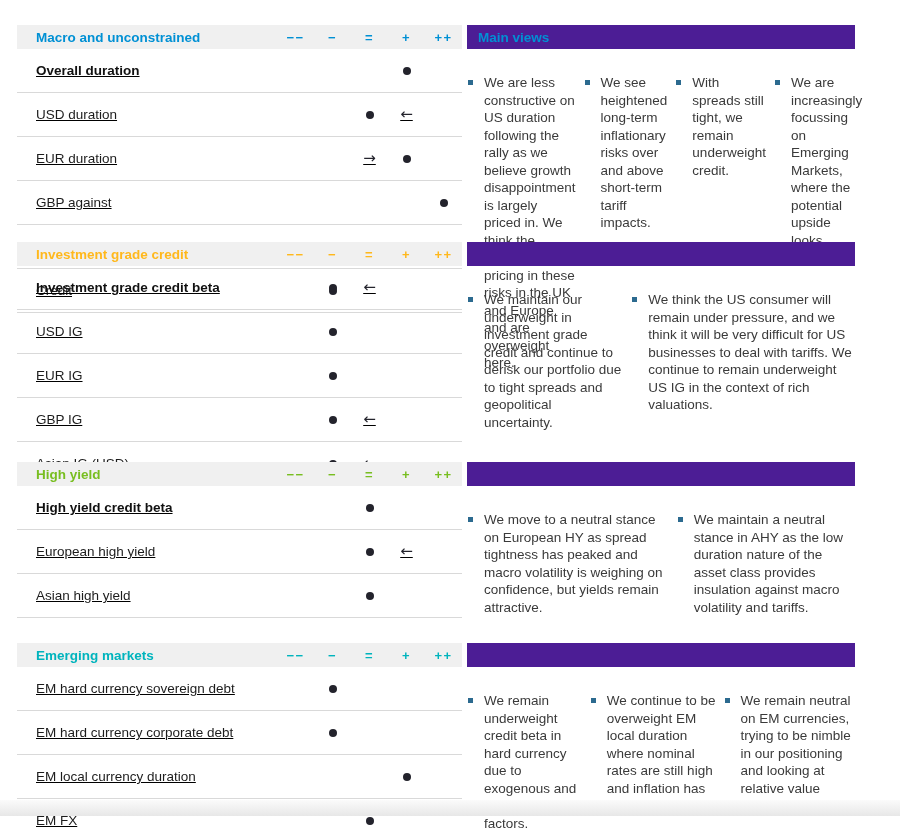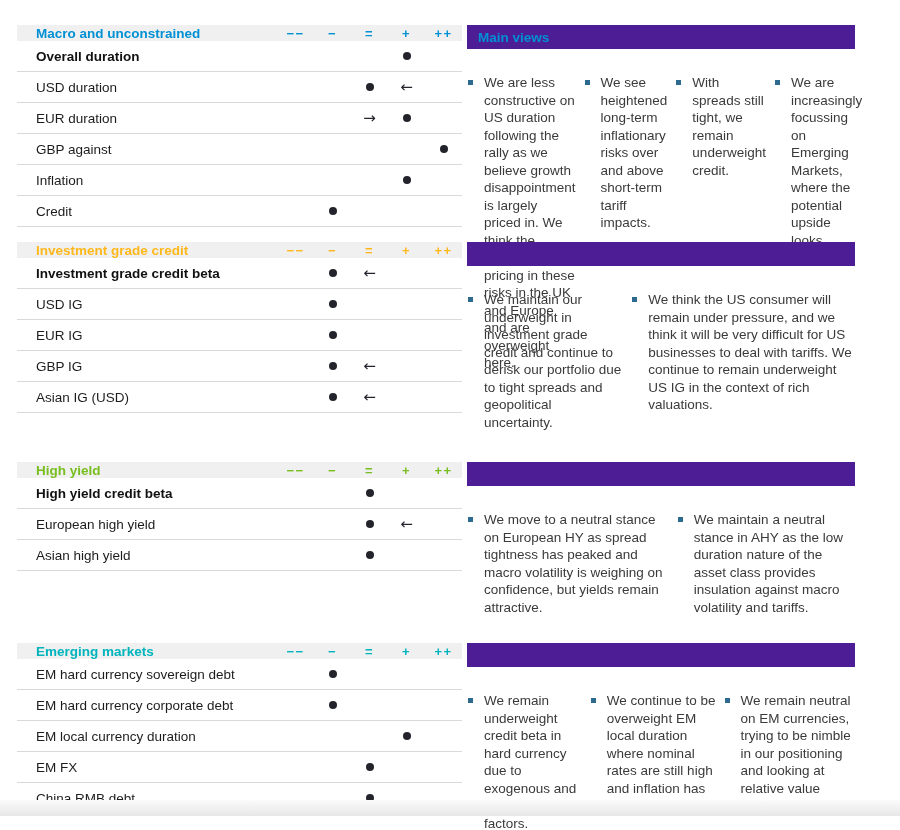--- a/index.html
+++ b/index.html
@@ -10,27 +10,27 @@
     -webkit-font-smoothing:antialiased;
   }
   .page { position:relative; width:900px; height:830px; overflow:hidden; }
 
   .section { position:absolute; left:17px; display:flex; }
 
   
   .tbl { width:445px; }
   .sec-header {
     display:grid; grid-template-columns:1fr repeat(5,37px);
-    height:16px; background:#f0f0f0; align-items:center;
+    height:24px; background:#f0f0f0; align-items:center;
   }
   .sec-title { padding-left:19px; font-weight:bold; font-size:13.5px; color:var(--accent); white-space:nowrap; }
   .col-head { font-weight:bold; font-size:13px; color:var(--accent); text-align:center; letter-spacing:1.5px; }
   .row {
     display:grid; grid-template-columns:1fr repeat(5,37px);
-    height:31px; align-items:center; border-bottom:1px solid #d9d9d9;
+    height:44px; align-items:center; border-bottom:1px solid #d9d9d9;text-decoration:underline;
   }
   .row-label { padding-left:19px; font-size:13.5px; color:#1c1c1c; white-space:nowrap; }
   .row.bold .row-label { font-weight:bold; color:#111; }
   .cell { display:flex; justify-content:center; align-items:center; height:100%; }
   .dot { width:8px; height:8px; border-radius:50%; background:#23232c; }
   .arrow { font-family:"DejaVu Sans",sans-serif; font-size:15px; color:#23232c; line-height:1; }
 
   
   .views { width:388px; margin-left:5px; }
   .views-header { height:24px; background:#4c1d95; display:flex; align-items:center; }

